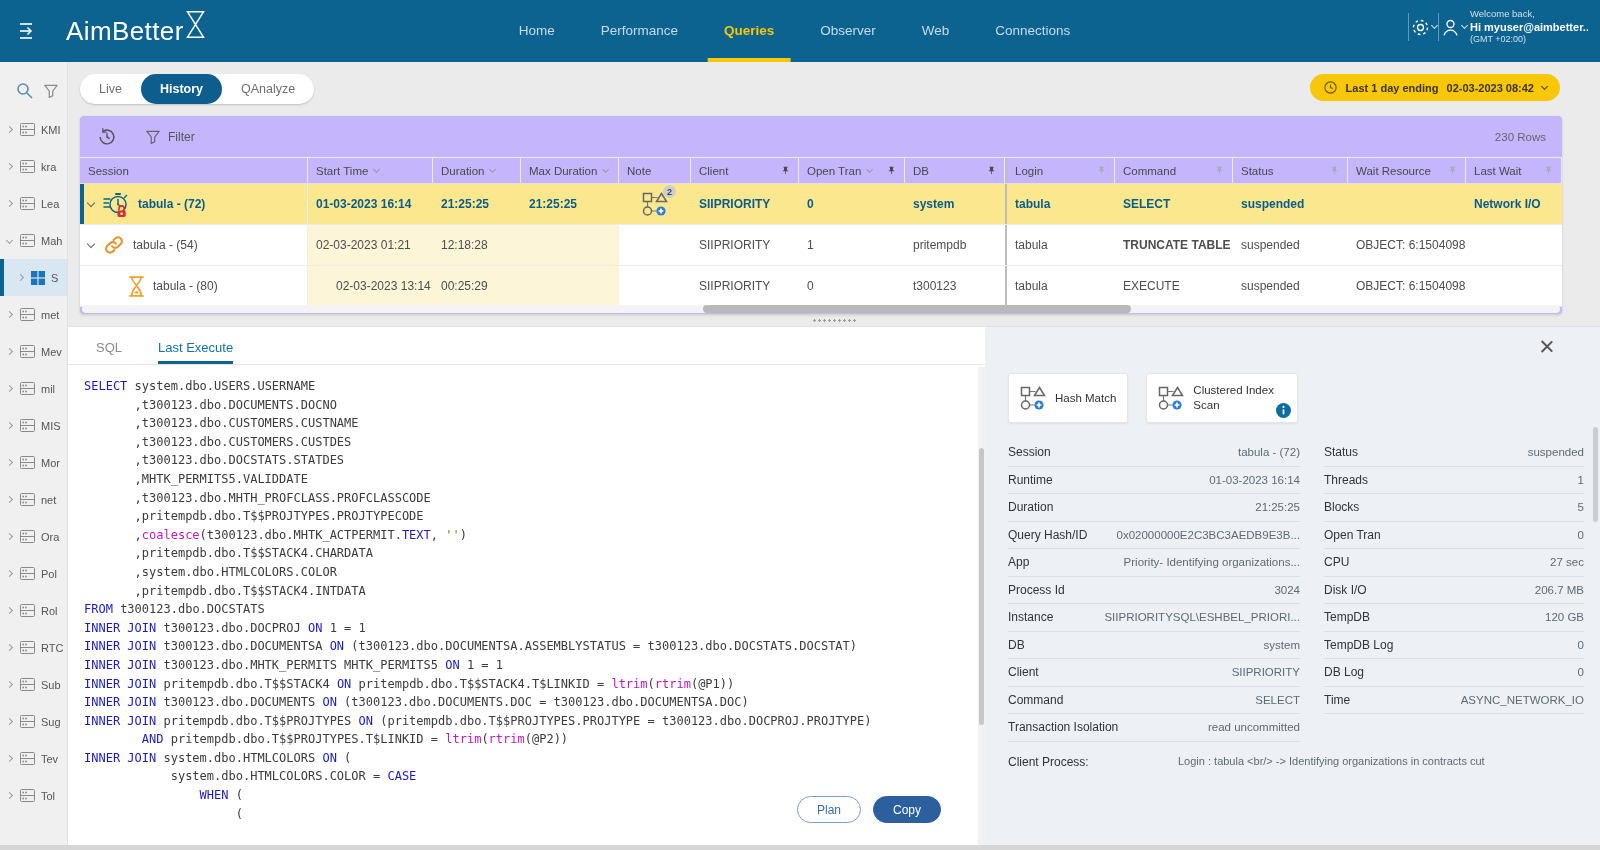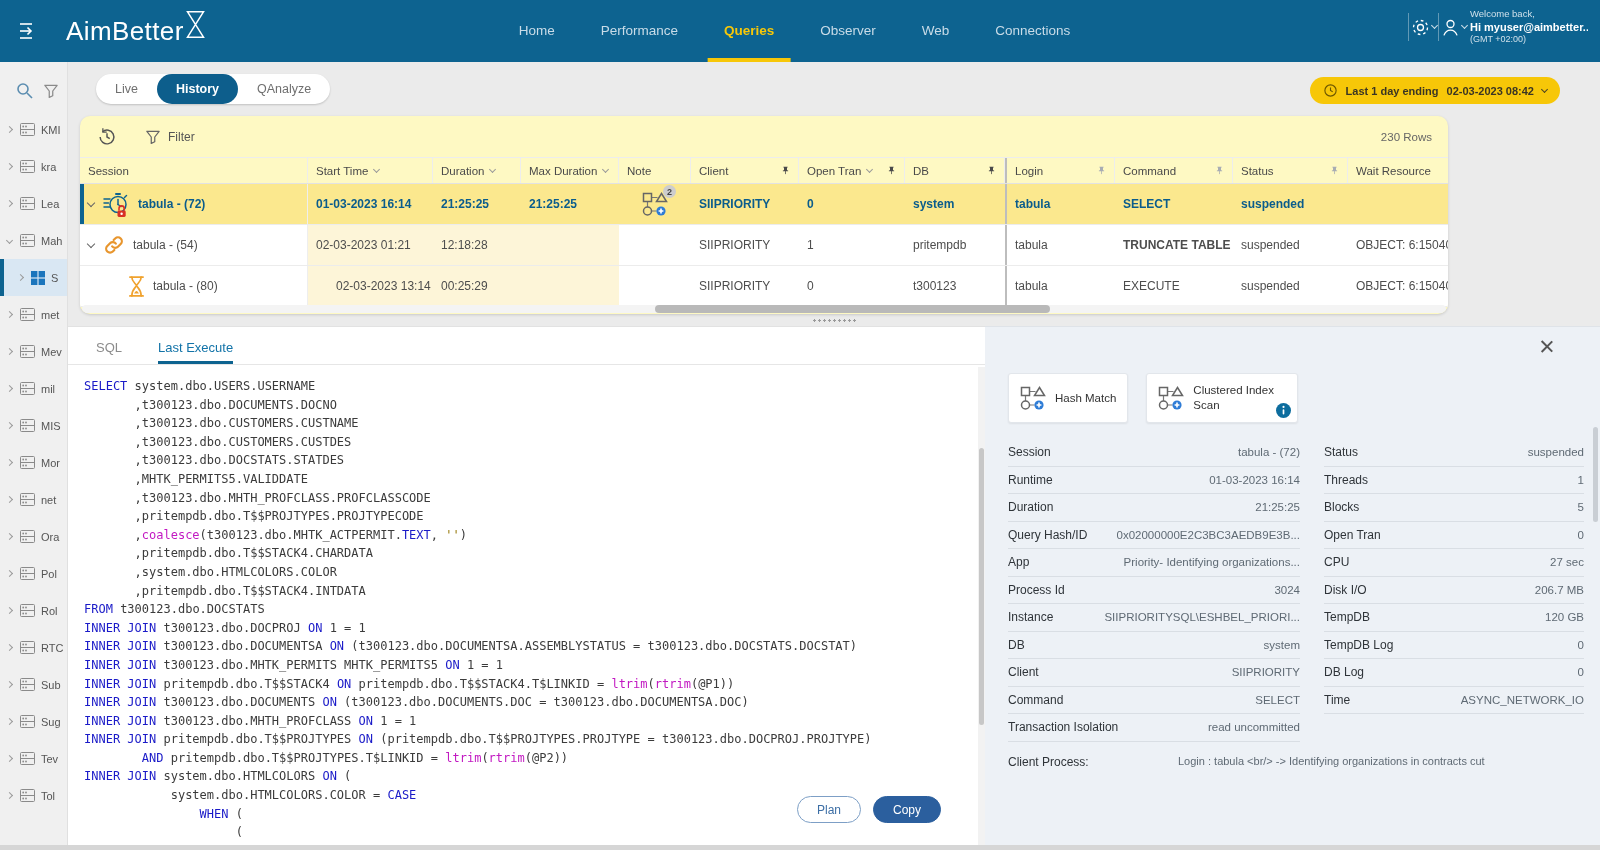--- a/index.html
+++ b/index.html
@@ -37,29 +37,29 @@
   .sb-item.selected { background:#d9e7f3; }
   .sb-item.selected::before { content:""; position:absolute; left:0; top:0; bottom:0; width:4px; background:#0d6390; }
   .sb-item.child { padding-left:18px; }
   .sb-caret { width:5px; height:5px; border-right:1.3px solid #9b9b9b; border-bottom:1.3px solid #9b9b9b; transform:rotate(-45deg); margin-right:8px; flex:none; display:inline-block; }
   .sb-caret.down { transform:rotate(45deg); }
   .sb-icon { flex:none; margin-right:6px; display:flex; }
   .sb-label { font-size:11px; color:#555; white-space:nowrap; }
 
   
   .main { position:absolute; left:68px; top:62px; right:0; bottom:5px; }
-  .tabsrow { position:absolute; top:12px; left:28px; right:40px; height:30px; display:flex; align-items:flex-end; }
+  .tabsrow { position:absolute; top:12px; left:12px; right:40px; height:30px; display:flex; align-items:flex-start; }
   .pillgroup { display:flex; background:#fff; border-radius:17px; box-shadow:0 1px 2px rgba(0,0,0,.18); height:30px; align-items:center; }
   .pill { padding:0 19px; font-size:12.5px; color:#6f6f6f; line-height:30px; cursor:pointer; border-radius:17px; }
   .pill.active { background:#0d5e8c; color:#fff; font-weight:700; }
   .time-badge { margin-left:auto; background:#f7c708; height:27px; border-radius:14px; display:flex; align-items:center; padding:9px 13px; gap:8px; cursor:pointer; }
   .tb-label, .tb-value { font-size:11px; color:#3a3524; font-weight:600; white-space:nowrap; }
 
   
-  .table-card { position:absolute; top:54px; left:12px; width:1368px; height:198px; background:#fef9c3; border-radius:10px; box-shadow:0 1px 3px rgba(0,0,0,.15); overflow:hidden; }
+  .table-card { position:absolute; top:54px; left:12px; width:1482px; height:198px; background:#c4b5fd; border-radius:4px; box-shadow:0 1px 3px rgba(0,0,0,.15); overflow:hidden; }
   .toolbar { height:42px; display:flex; align-items:center; padding:0 16px; border-bottom:1px solid #ededed; gap:28px; }
   .tool-filter { display:flex; gap:8px; align-items:center; font-size:12px; color:#555; cursor:pointer; }
   .rows-count { margin-left:auto; font-size:11.5px; color:#666; }
   .thead { display:flex; height:26px; border-bottom:1px solid #e2e2e2; }
   .th { display:flex; align-items:center; font-size:11.5px; color:#4a4a4a; padding:0 8px; border-right:1px solid #ededed; height:100%; flex:none; overflow:hidden; }
   .th .chev { margin-left:6px; width:5px; height:5px; border-color:#9a9a9a; margin-top:-2px; }
   .th-sp { flex:1; }
   .pin { display:flex; flex:none; margin-left:3px; }
   .trow { display:flex; height:41px; border-bottom:1px solid #ececec; position:relative; cursor:pointer; background:#fff; }
   .td { height:100%; display:flex; align-items:center; padding:0 8px; font-size:12px; color:#4d4d4d; overflow:hidden; white-space:nowrap; flex:none; }
@@ -720,21 +720,20 @@
             <div class="sql-line"><span class="tok-p">       ,</span><span class="tok-f">coalesce</span><span class="tok-p">(t300123.dbo.MHTK_ACTPERMIT.</span><span class="tok-k">TEXT</span><span class="tok-p">, </span><span class="tok-s">''</span><span class="tok-p">)</span></div>
             <div class="sql-line"><span class="tok-p">       ,pritempdb.dbo.T$$STACK4.CHARDATA</span></div>
             <div class="sql-line"><span class="tok-p">       ,system.dbo.HTMLCOLORS.COLOR</span></div>
             <div class="sql-line"><span class="tok-p">       ,pritempdb.dbo.T$$STACK4.INTDATA</span></div>
             <div class="sql-line"><span class="tok-k">FROM</span><span class="tok-p"> t300123.dbo.DOCSTATS</span></div>
             <div class="sql-line"><span class="tok-k">INNER JOIN</span><span class="tok-p"> t300123.dbo.DOCPROJ </span><span class="tok-k">ON</span><span class="tok-p"> 1 = 1</span></div>
             <div class="sql-line"><span class="tok-k">INNER JOIN</span><span class="tok-p"> t300123.dbo.DOCUMENTSA </span><span class="tok-k">ON</span><span class="tok-p"> (t300123.dbo.DOCUMENTSA.ASSEMBLYSTATUS = t300123.dbo.DOCSTATS.DOCSTAT)</span></div>
             <div class="sql-line"><span class="tok-k">INNER JOIN</span><span class="tok-p"> t300123.dbo.MHTK_PERMITS MHTK_PERMITS5 </span><span class="tok-k">ON</span><span class="tok-p"> 1 = 1</span></div>
             <div class="sql-line"><span class="tok-k">INNER JOIN</span><span class="tok-p"> pritempdb.dbo.T$$STACK4 </span><span class="tok-k">ON</span><span class="tok-p"> pritempdb.dbo.T$$STACK4.T$LINKID = </span><span class="tok-f">ltrim</span><span class="tok-p">(</span><span class="tok-f">rtrim</span><span class="tok-p">(@P1))</span></div>
             <div class="sql-line"><span class="tok-k">INNER JOIN</span><span class="tok-p"> t300123.dbo.DOCUMENTS </span><span class="tok-k">ON</span><span class="tok-p"> (t300123.dbo.DOCUMENTS.DOC = t300123.dbo.DOCUMENTSA.DOC)</span></div>
-            <div class="sql-line"><span class="tok-k">INNER JOIN</span><span class="tok-p"> t300123.dbo.MHTH_PROFCLASS </span><span class="tok-k">ON</span><span class="tok-p"> 1 = 1</span></div>
             <div class="sql-line"><span class="tok-k">INNER JOIN</span><span class="tok-p"> pritempdb.dbo.T$$PROJTYPES </span><span class="tok-k">ON</span><span class="tok-p"> (pritempdb.dbo.T$$PROJTYPES.PROJTYPE = t300123.dbo.DOCPROJ.PROJTYPE)</span></div>
             <div class="sql-line"><span class="tok-p">        </span><span class="tok-k">AND</span><span class="tok-p"> pritempdb.dbo.T$$PROJTYPES.T$LINKID = </span><span class="tok-f">ltrim</span><span class="tok-p">(</span><span class="tok-f">rtrim</span><span class="tok-p">(@P2))</span></div>
             <div class="sql-line"><span class="tok-k">INNER JOIN</span><span class="tok-p"> system.dbo.HTMLCOLORS </span><span class="tok-k">ON</span><span class="tok-p"> (</span></div>
             <div class="sql-line"><span class="tok-p">            system.dbo.HTMLCOLORS.COLOR = </span><span class="tok-k">CASE</span></div>
             <div class="sql-line"><span class="tok-p">                </span><span class="tok-k">WHEN</span><span class="tok-p"> (</span></div>
             <div class="sql-line"><span class="tok-p">                     (</span></div>
           </div>
         <div class="sql-vscroll">
             <div class="sql-vthumb"></div>
           </div>

